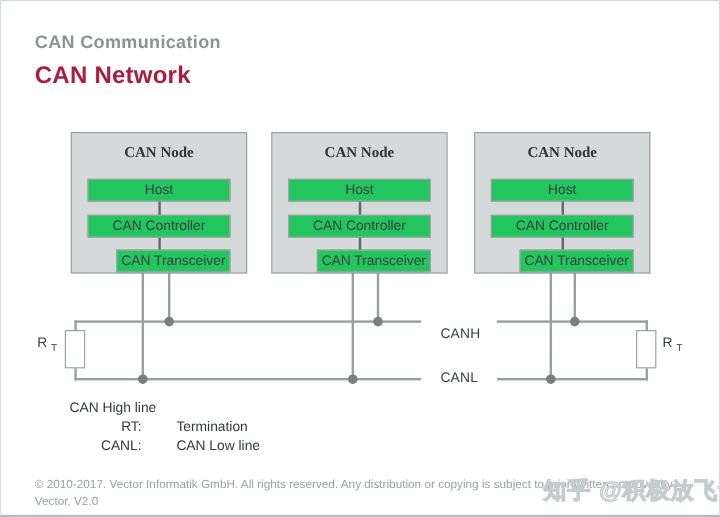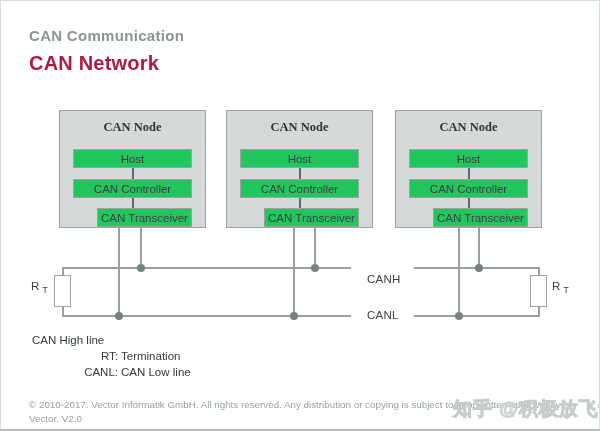--- a/index.html
+++ b/index.html
@@ -43,21 +43,21 @@
   .res{
     position:absolute; width:17px; height:32px; top:274px;
     background:#fff; border:1.5px solid #9da3a3;
   }
   .rlabel{ position:absolute; top:279px; font-size:11.5px; color:#3b4041; }
   .rlabel sub{ font-size:8.5px; }
   .bus-label{ position:absolute; font-size:11.5px; color:#3b4041; letter-spacing:.2px; }
   .legend{ position:absolute; left:28px; top:331px; }
   .legend-row{ display:flex; height:16px; align-items:center; font-size:11.5px; color:#34393a; }
   .legend-abbr{ width:89px; text-align:right; }
-  .legend-def{ margin-left:3px; }
+  .legend-def{ margin-left:29px; }
   .footer{
     position:absolute; left:28px; top:397px; width:560px;
     font-size:9.8px; line-height:14px; color:#9aa0a0;
   }
   .watermark{
     position:absolute; left:452px; top:395px; white-space:nowrap;
     font-size:19px; font-weight:bold; letter-spacing:1px;
     color:#eef0f0; -webkit-text-stroke:1px #c6cbcb;
   }
 </style>

